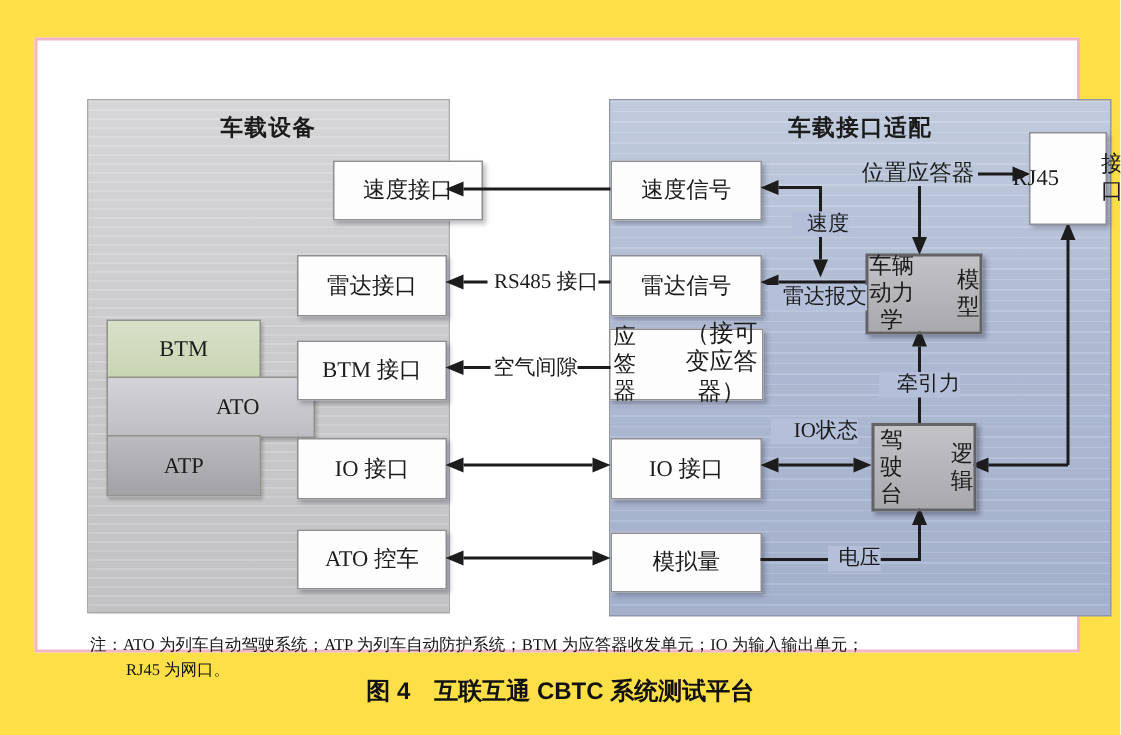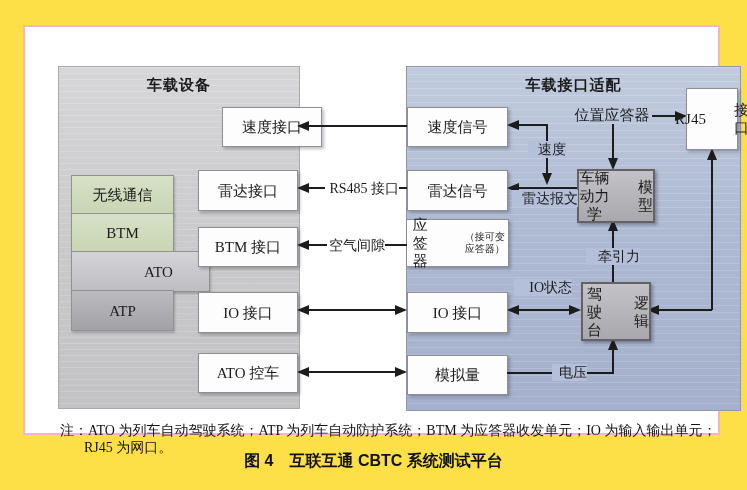--- a/index.html
+++ b/index.html
@@ -31,40 +31,39 @@
   .vline{width:2px;}
   .tri{position:absolute;width:0;height:0;}
   .tri-l{border-top:5px solid transparent;border-bottom:5px solid transparent;border-right:12px solid #1c1c1c;}
   .tri-r{border-top:5px solid transparent;border-bottom:5px solid transparent;border-left:12px solid #1c1c1c;}
   .tri-u{border-left:5px solid transparent;border-right:5px solid transparent;border-bottom:12px solid #1c1c1c;}
   .tri-d{border-left:5px solid transparent;border-right:5px solid transparent;border-top:12px solid #1c1c1c;}
   .albl{position:absolute;font-size:14px;text-align:right;line-height:17px;z-index:5;}
   .on-white{background:#ffffff;}
   .on-blue{background:#b4c0d9;}
   .free-label{position:absolute;font-size:15px;text-align:center;z-index:5;}
-  .note{position:absolute;font-size:14px;line-height:17px;color:#141414;}
+  .note{position:absolute;font-size:11px;line-height:17px;color:#141414;}
   .caption{position:absolute;left:0;top:451px;width:747px;text-align:center;
            font-family:"Liberation Sans","DejaVu Sans",sans-serif;font-weight:bold;font-size:16px;color:#111;}
-  .small2{font-size:10px;}
+  .small2{font-size:16px;font-family:Liberation Mono, monospace;}
 </style>
 </head>
 <body>
 
 <div class="stage">
   <div class="frame">
 
     <div class="panel panel-left">
       <div class="panel-title">车载设备</div>
     </div>
 
     <div class="panel panel-right">
       <div class="panel-title">车载接口适配</div>
     </div>
 
-    <div class="box gbox green" style="left:46px;top:148px;width:101px;height:38px;">无线通信</div>
     <div class="box gbox green" style="left:46px;top:186px;width:101px;height:38px;">BTM</div>
     <div class="box gbox ato" style="left:46px;top:224px;width:101px;height:39px;">ATO</div>
     <div class="box gbox atp" style="left:46px;top:263px;width:101px;height:39px;">ATP</div>
 
     <div class="box wbox" style="left:173px;top:80px;width:98px;height:38px;margin-left:24px;">速度接口</div>
     <div class="box wbox" style="left:173px;top:143px;width:98px;height:39px;">雷达接口</div>
     <div class="box wbox" style="left:173px;top:200px;width:98px;height:38px;">BTM 接口</div>
     <div class="box wbox" style="left:173px;top:265px;width:98px;height:39px;">IO 接口</div>
     <div class="box wbox" style="left:173px;top:326px;width:98px;height:38px;">ATO 控车</div>
 

